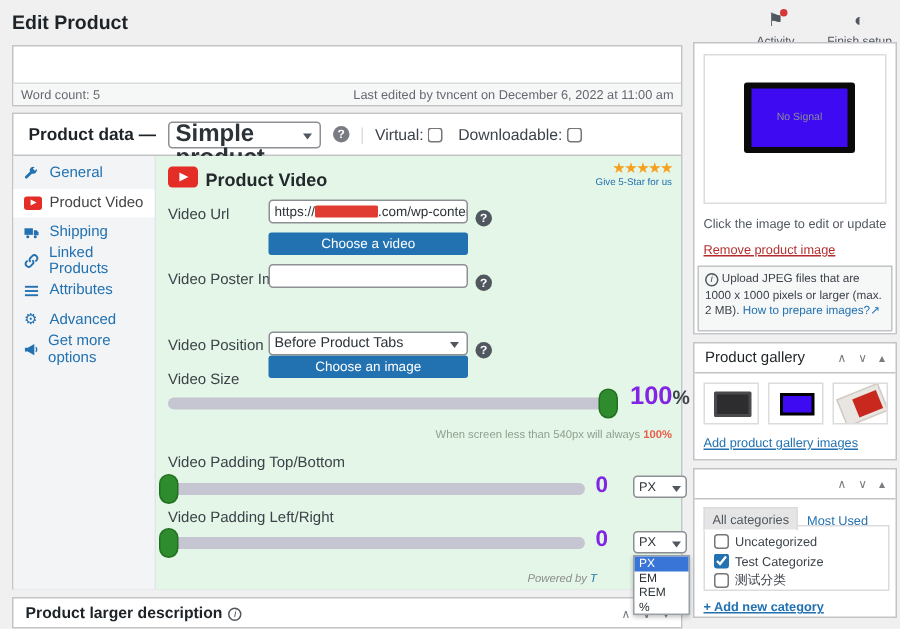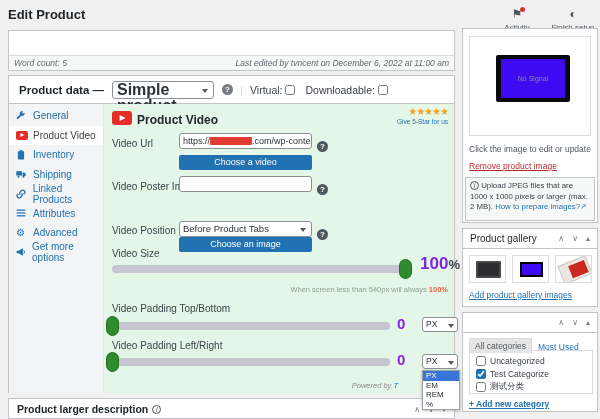--- a/index.html
+++ b/index.html
@@ -11,21 +11,21 @@
   
   .page-title { left:8px; top:7px; font-size:13px; font-weight:bold; color:#1d2327; }
   .topbar-item { top:4px; width:54px; text-align:center; cursor:pointer; }
   .topbar-item .ticon { font-size:12px; color:#50575e; line-height:13px; position:relative; display:inline-block;}
   .topbar-item .tlabel { font-size:8px; color:#50575e; display:block; margin-top:1px;}
   .red-dot { position:absolute; right:-3px; top:-1px; width:5px; height:5px; border-radius:50%; background:#d63638; }
 
   
   .editor-box { left:8px; top:30px; width:447px; height:41px; }
   .editor-status { position:absolute; left:0; right:0; bottom:0; height:15px; background:#f6f7f7;
-    border-top:1px solid #dcdcde; font-size:8.5px; color:#646970; line-height:14px;font-style:italic; }
+    border-top:1px solid #dcdcde; font-size:8.5px; color:#646970; line-height:14px; }
 
   
   .pd-panel { left:8px; top:75px; width:447px; height:318px; z-index:5; }
   .pd-header { height:28px; border-bottom:1px solid #c3c4c7; display:flex; align-items:center; font-size:11.5px; }
   .pd-title { font-weight:bold; color:#1d2327; margin-left:10px; }
   .pd-select { margin-left:8px; width:102px; height:18px; border:1px solid #8c8f94; border-radius:3px;
     background:#fff; font-size:16px; color:#2c3338; line-height:16px; padding:0 4px; position:relative; cursor:pointer;}
   .caret { position:absolute; right:5px; top:7px; width:0; height:0; border-left:3.5px solid transparent;
     border-right:3.5px solid transparent; border-top:4px solid #50575e; }
   .help-tip { display:inline-block; width:11px; height:11px; border-radius:50%; background:#787c82; color:#fff;
@@ -181,29 +181,20 @@
       </div>
       <div class="pd-tab active">
         <span class="tabicon">
             <span class="yt-mini"></span>
           </span>
         <span>Product Video</span>
       </div>
       <div class="pd-tab">
         <span class="tabicon">
             <svg viewBox="0 0 16 16">
-              <rect x="3" y="2" width="10" height="13" rx="1"></rect>
-              <rect x="5.5" y="0.5" width="5" height="3" rx="0.5"></rect>
-            </svg>
-          </span>
-        <span>Inventory</span>
-      </div>
-      <div class="pd-tab">
-        <span class="tabicon">
-            <svg viewBox="0 0 16 16">
               <rect x="0.5" y="3.5" width="9" height="7"></rect>
               <path d="M10.5 5.5h3l2 2.5v3h-5z"></path>
               <circle cx="4" cy="12.5" r="1.6"></circle>
               <circle cx="12" cy="12.5" r="1.6"></circle>
             </svg>
           </span>
         <span>Shipping</span>
       </div>
       <div class="pd-tab">
         <span class="tabicon icon-link">

